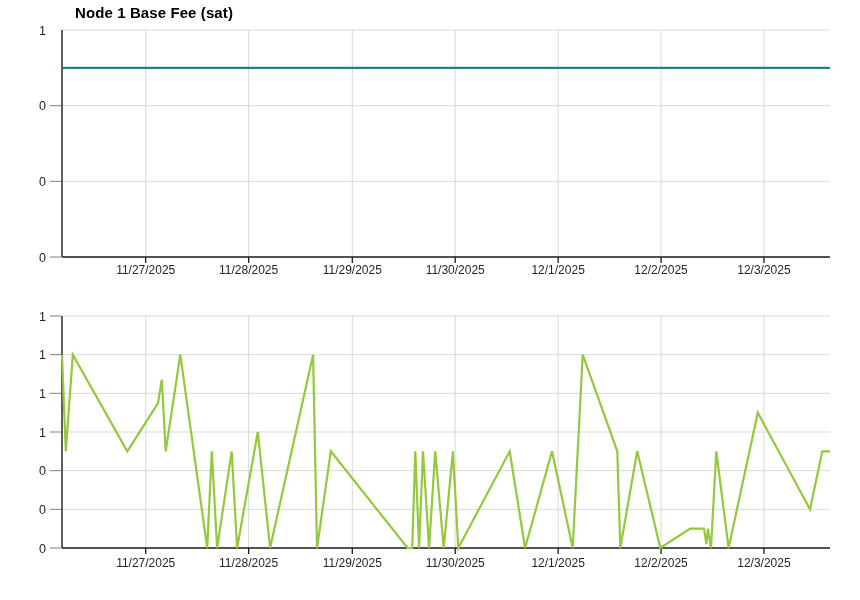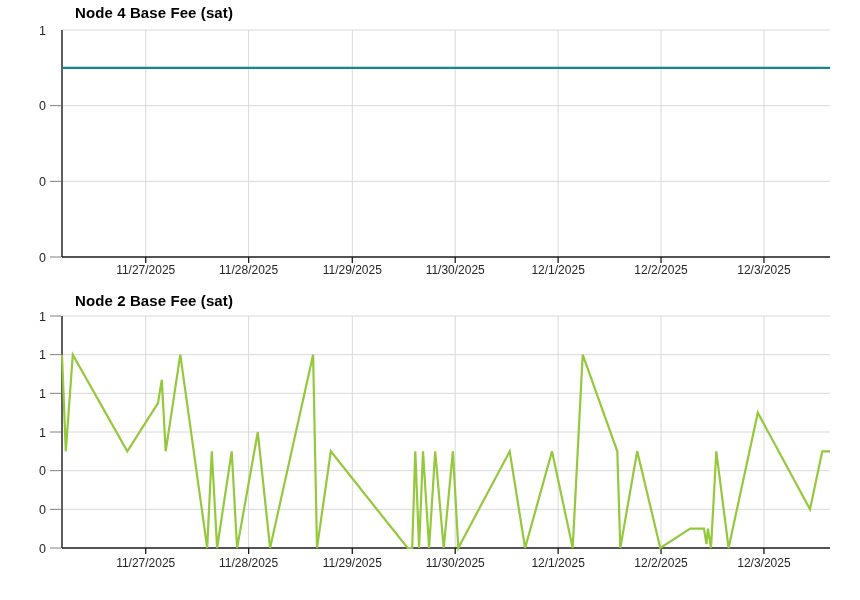--- a/index.html
+++ b/index.html
@@ -15,21 +15,21 @@
     white-space:nowrap;letter-spacing:0.1px;
   }
   #chart1 .chart-title{top:4px;}
   #chart2 .chart-title{top:7px;}
   .chart svg{position:absolute;left:0;top:0;display:block;}
 </style>
 </head>
 <body>
 
 <div class="chart" id="chart1">
-  <div class="chart-title">Node 4 Base Fee (sat)</div>
+  <div class="chart-title">Node 1 Base Fee (sat)</div>
   <svg width="860" height="285">
       <line x1="62" y1="30" x2="830" y2="30" stroke="#d9d9d9" stroke-width="1"></line>
       <line x1="62" y1="105.66666666666666" x2="830" y2="105.66666666666666" stroke="#d9d9d9" stroke-width="1"></line>
       <line x1="62" y1="181.33333333333331" x2="830" y2="181.33333333333331" stroke="#d9d9d9" stroke-width="1"></line>
       <line x1="145.712" y1="30" x2="145.712" y2="257" stroke="#d9d9d9" stroke-width="1"></line>
       <line x1="248.624" y1="30" x2="248.624" y2="257" stroke="#d9d9d9" stroke-width="1"></line>
       <line x1="352.304" y1="30" x2="352.304" y2="257" stroke="#d9d9d9" stroke-width="1"></line>
       <line x1="455.216" y1="30" x2="455.216" y2="257" stroke="#d9d9d9" stroke-width="1"></line>
       <line x1="558.128" y1="30" x2="558.128" y2="257" stroke="#d9d9d9" stroke-width="1"></line>
       <line x1="661.04" y1="30" x2="661.04" y2="257" stroke="#d9d9d9" stroke-width="1"></line>
@@ -55,21 +55,20 @@
       <text x="558.128" y="274" text-anchor="middle" font-size="12px" fill="#262626">12/1/2025</text>
       <line x1="661.04" y1="257" x2="661.04" y2="263" stroke="#1a1a1a" stroke-width="1.3"></line>
       <text x="661.04" y="274" text-anchor="middle" font-size="12px" fill="#262626">12/2/2025</text>
       <line x1="763.952" y1="257" x2="763.952" y2="263" stroke="#1a1a1a" stroke-width="1.3"></line>
       <text x="763.952" y="274" text-anchor="middle" font-size="12px" fill="#262626">12/3/2025</text>
       <polyline points="62.0,67.8 830.0,67.8" fill="none" stroke="#17868C" stroke-width="2.2" stroke-linejoin="miter" stroke-linecap="butt"></polyline>
     </svg>
 </div>
 
 <div class="chart" id="chart2">
-  <div class="chart-title">Node 2 Base Fee (sat)</div>
   <svg width="860" height="315">
       <line x1="62" y1="31" x2="830" y2="31" stroke="#d9d9d9" stroke-width="1"></line>
       <line x1="62" y1="69.66666666666666" x2="830" y2="69.66666666666666" stroke="#d9d9d9" stroke-width="1"></line>
       <line x1="62" y1="108.33333333333333" x2="830" y2="108.33333333333333" stroke="#d9d9d9" stroke-width="1"></line>
       <line x1="62" y1="147" x2="830" y2="147" stroke="#d9d9d9" stroke-width="1"></line>
       <line x1="62" y1="185.66666666666666" x2="830" y2="185.66666666666666" stroke="#d9d9d9" stroke-width="1"></line>
       <line x1="62" y1="224.33333333333334" x2="830" y2="224.33333333333334" stroke="#d9d9d9" stroke-width="1"></line>
       <line x1="145.712" y1="31" x2="145.712" y2="263" stroke="#d9d9d9" stroke-width="1"></line>
       <line x1="248.624" y1="31" x2="248.624" y2="263" stroke="#d9d9d9" stroke-width="1"></line>
       <line x1="352.304" y1="31" x2="352.304" y2="263" stroke="#d9d9d9" stroke-width="1"></line>

